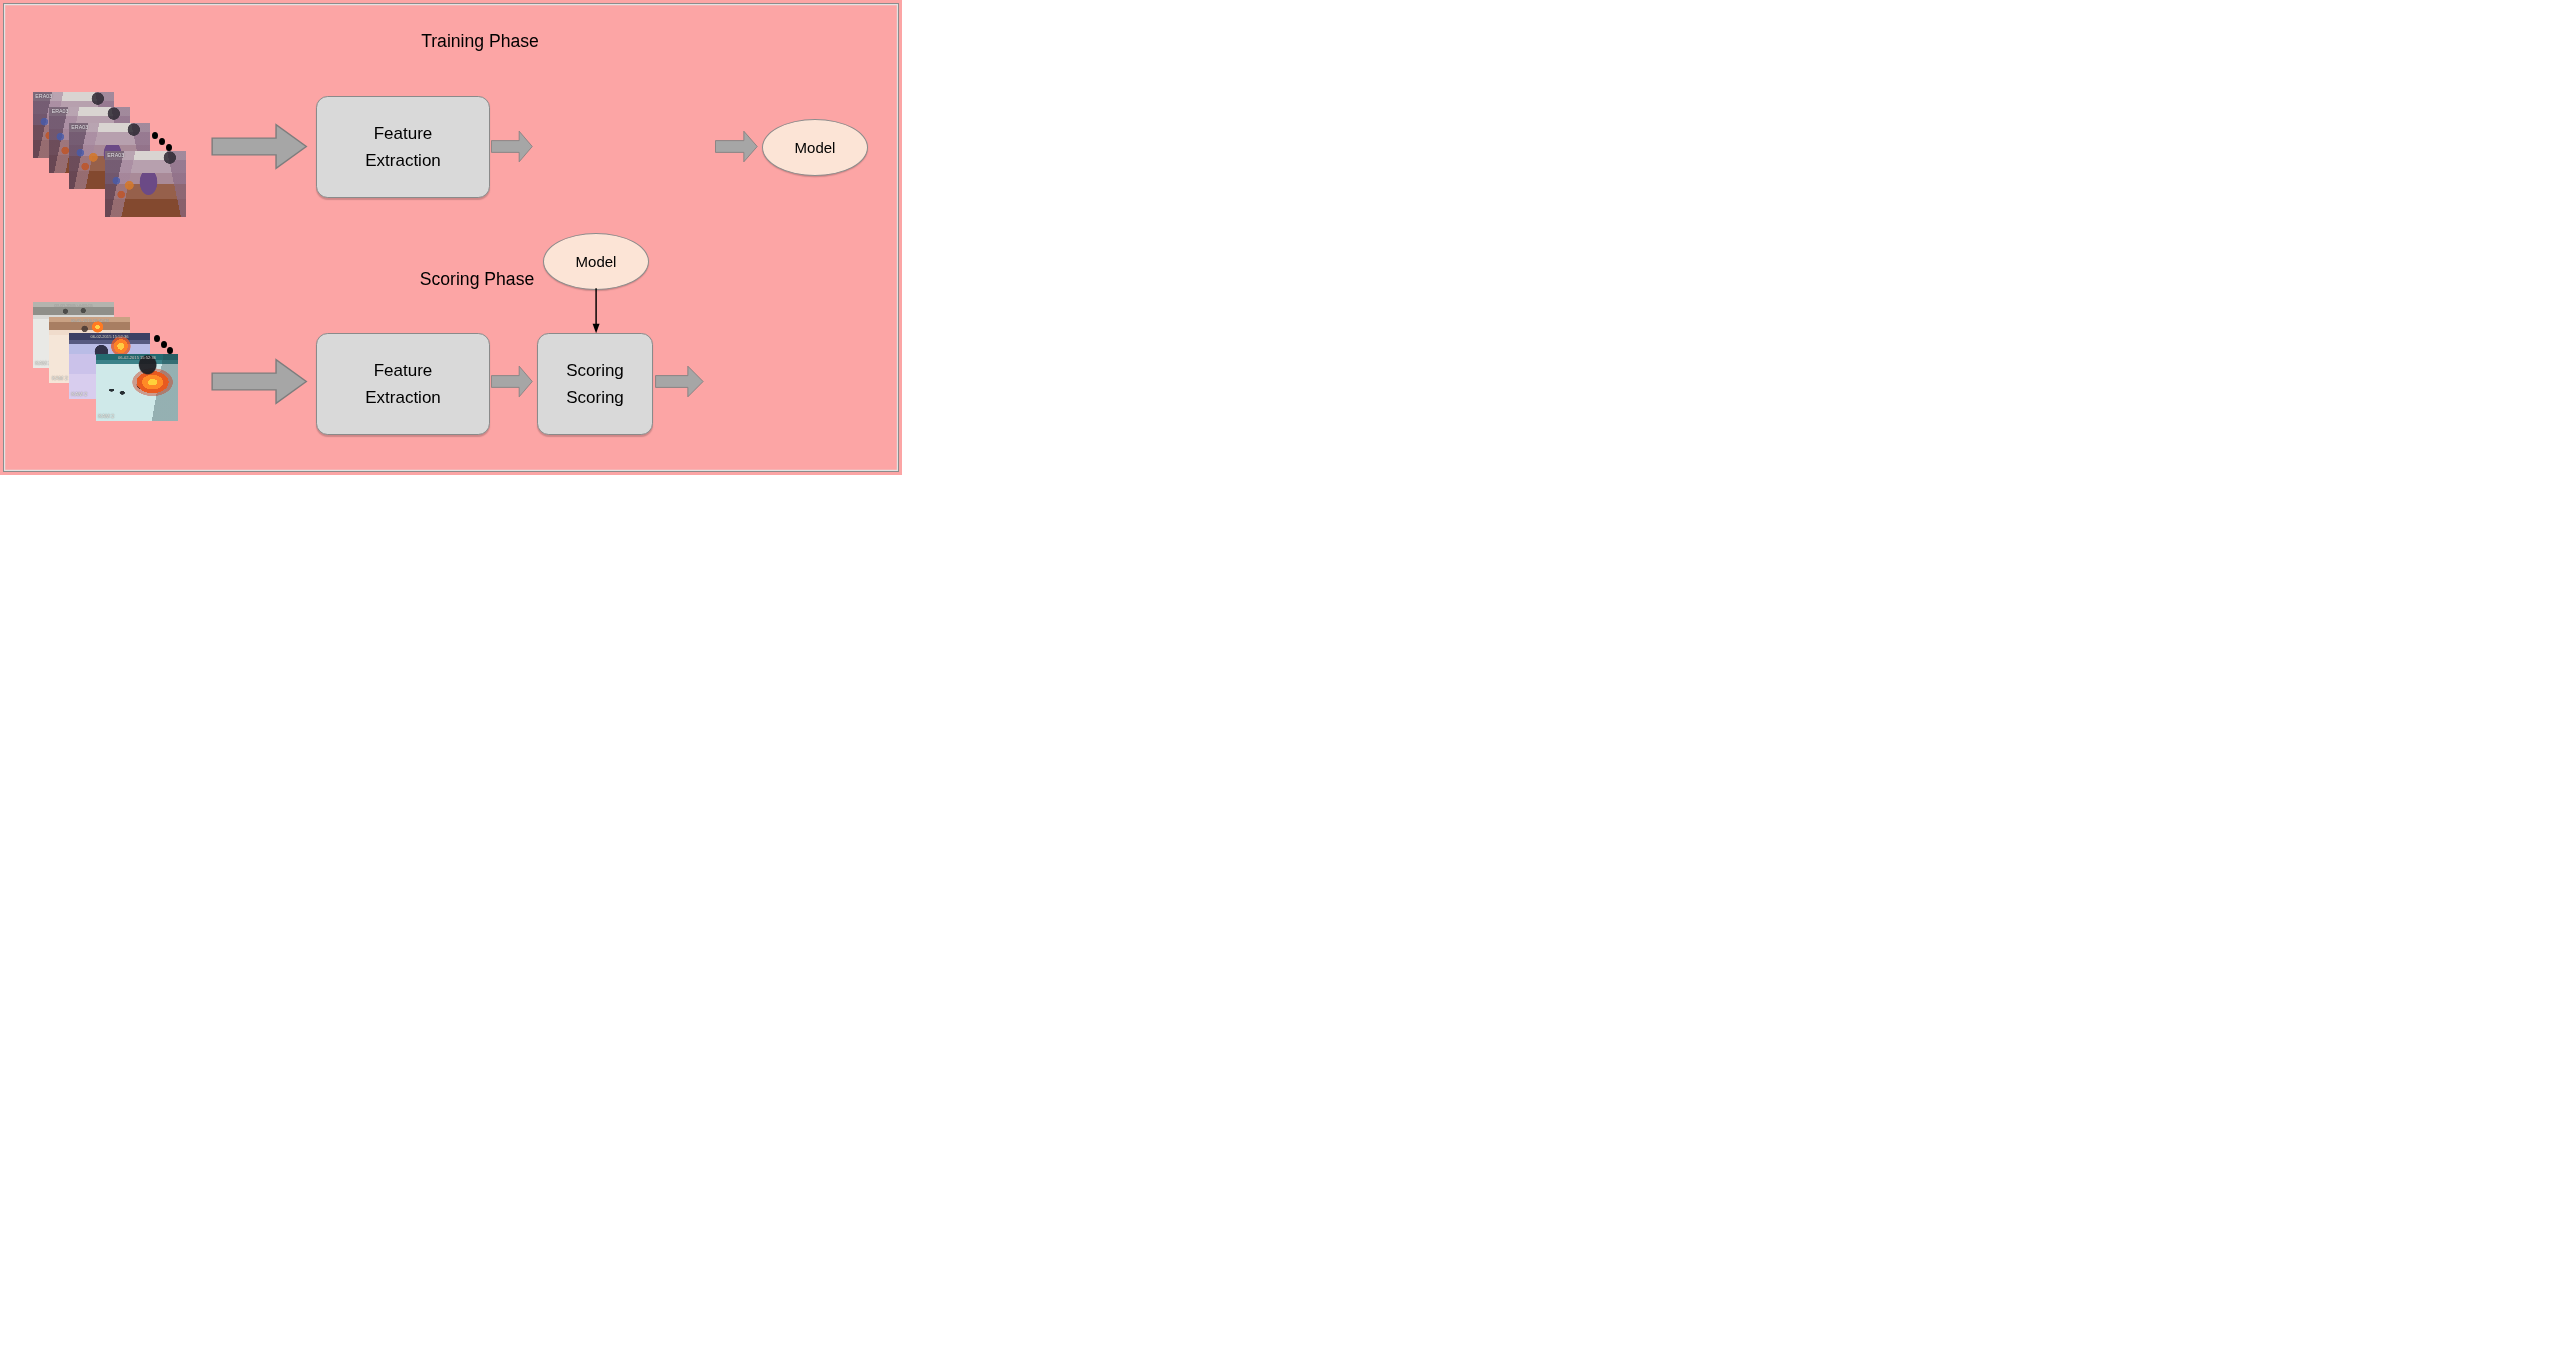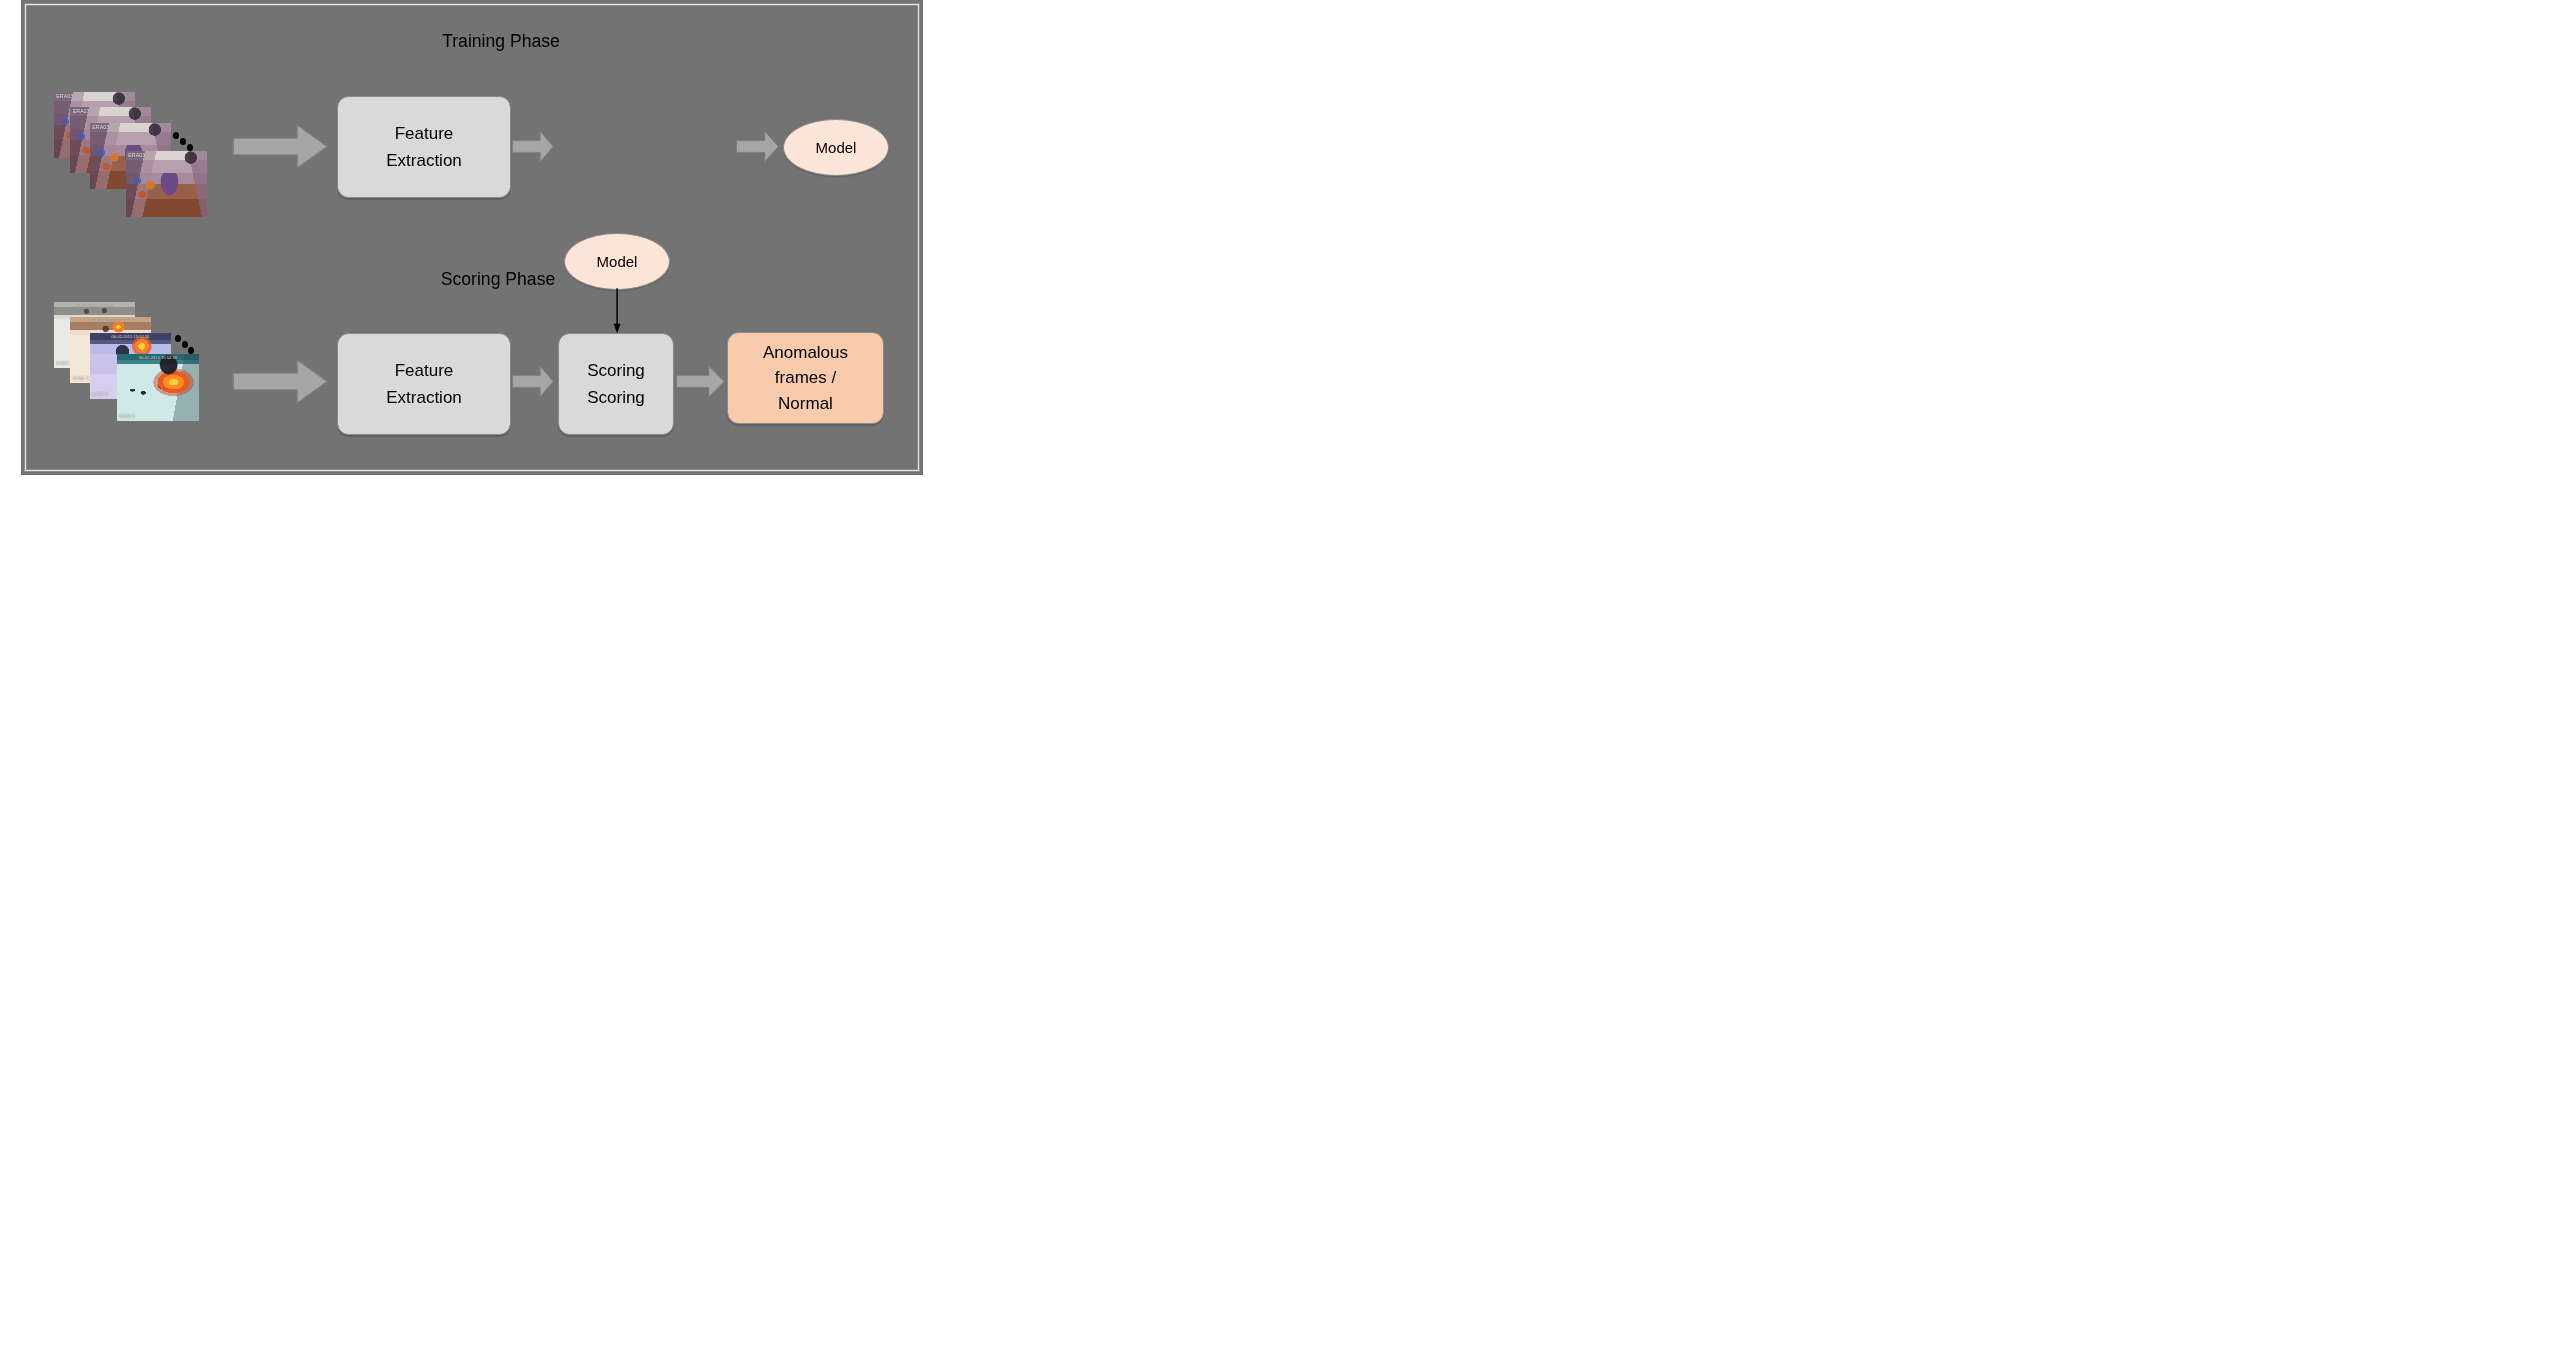--- a/index.html
+++ b/index.html
@@ -1,17 +1,17 @@
 <!DOCTYPE html>
 <html style="font-size:9.4px"><head>
 <meta charset="utf-8">
 <style>
   html,body{margin:0;padding:0;background:#ffffff;}
   body{font-family:"Liberation Sans", sans-serif;color:#000;}
-  .canvas{position:relative;width:902px;height:475px;background:#737373;overflow:hidden;margin-left:21px;}
+  .canvas{position:relative;width:902px;height:475px;background:#fca5a5;overflow:hidden;}
   .frame-border{position:absolute;left:2.9px;top:2.9px;right:2.9px;bottom:2.9px;border:1.8px solid #8c8c8c;
                 box-shadow:inset 0 0 0 1.2px #e3e3e3;pointer-events:none;}
 
   .phase-title{position:absolute;font-size:17.6px;color:#000;white-space:nowrap;transform:translateX(-50%);}
 
   
   .pbox{position:absolute;background:#d9d9d9;border:1.5px solid #8a8a8a;border-radius:11.7px;
         display:flex;flex-direction:column;align-items:center;justify-content:center;
         box-shadow:0 1.2px 1.2px rgba(0,0,0,0.18);}
   .pbox .line{font-size:17px;line-height:1.6;white-space:nowrap;}
@@ -176,21 +176,16 @@
 
   <div class="pbox" style="left:537px;top:333px;width:114px;height:100px;">
     <span class="line">Scoring</span>
     <span class="line">Scoring</span>
   </div>
 
   <svg class="block-arrow" style="left:655px;top:365px;" width="49" height="33" viewBox="0 0 170 84" preserveAspectRatio="none">
       <use href="#block-arrow-shape"></use>
     </svg>
 
-  <div class="pbox output" style="left:706px;top:332px;width:155px;height:90px;">
-    <span class="line">Anomalous</span>
-    <span class="line">frames /</span>
-    <span class="line">Normal</span>
-  </div>
 
   <div class="frame-border"></div>
 </div>
 
 
 </body></html>

